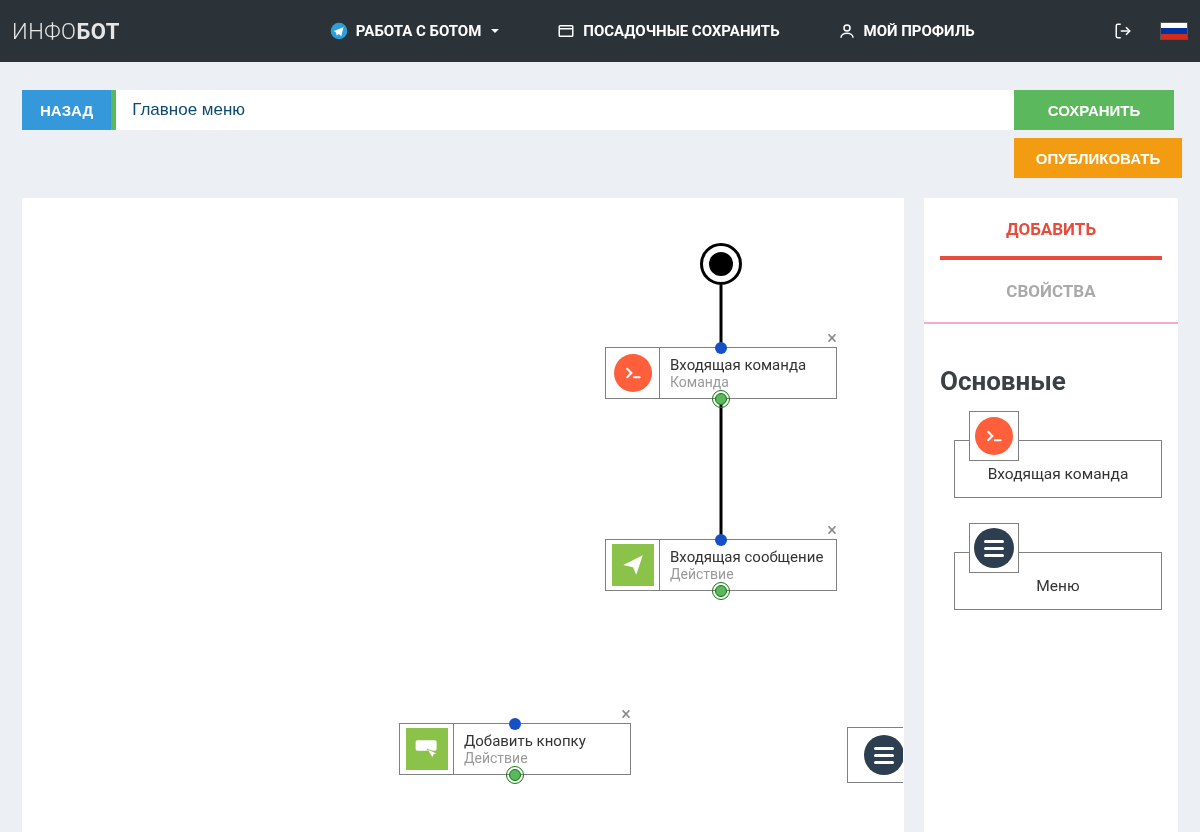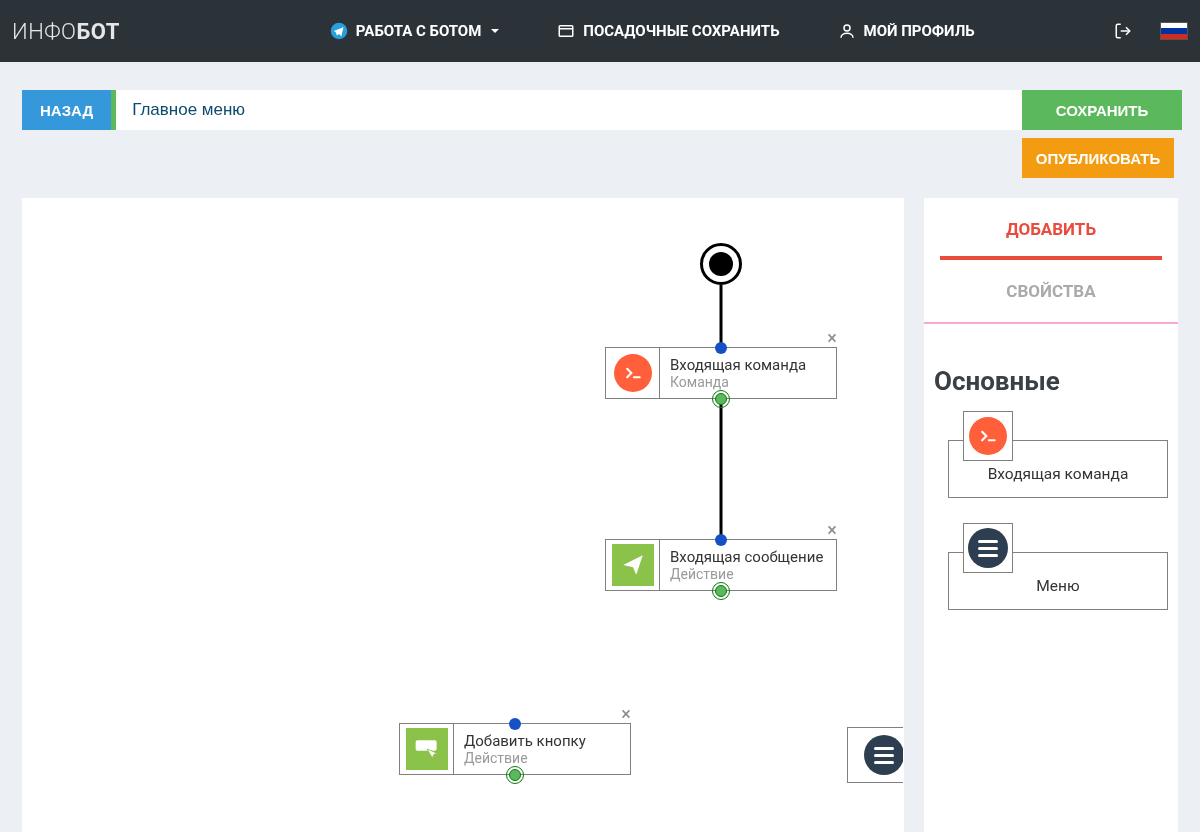--- a/index.html
+++ b/index.html
@@ -332,21 +332,21 @@
 </div>
 
 <div class="toolbar">
   <button class="btn btn-blue">НАЗАД</button>
   <div class="title-wrap">
     <div class="title-bar"></div>
     <input class="title-input" value="Главное меню" style="">
   </div>
   <div class="right-actions">
     <button class="btn btn-green" style="width:160px">СОХРАНИТЬ</button>
-    <button class="btn btn-orange" style="width:152px">ОПУБЛИКОВАТЬ</button>
+    <button class="btn btn-orange" style="width:168px">ОПУБЛИКОВАТЬ</button>
   </div>
 </div>
 
 <div class="main">
 
   <div class="canvas">
 
     <svg width="882" height="638" style="position:absolute;inset:0;pointer-events:none;">
       <line x1="698" y1="86" x2="698" y2="148" stroke="#000" stroke-width="3"></line>
       <line x1="698" y1="203" x2="698" y2="340" stroke="#000" stroke-width="3"></line>
@@ -413,21 +413,21 @@
           <div class="bar"></div>
       </div>
     </div>
   </div>
 
   <div class="side-panel">
     <div class="tabs">
       <div class="tab active">ДОБАВИТЬ</div>
       <div class="tab">СВОЙСТВА</div>
     </div>
-    <div style="padding: 0 4px;">
+    <div style="padding: 0 10px;">
       <div class="section-title">Основные</div>
 
       <div class="palette-item" style="margin-top:44px;">
         <div class="palette-icon">
           <div class="glyph-cmd">
             <svg width="20" height="20" viewBox="0 0 24 24">
                 <path d="M5 17l5-5-5-5M13 17h7" stroke="#fff" stroke-width="2.5" fill="none" stroke-linecap="round"></path>
               </svg>
           </div>
         </div>

